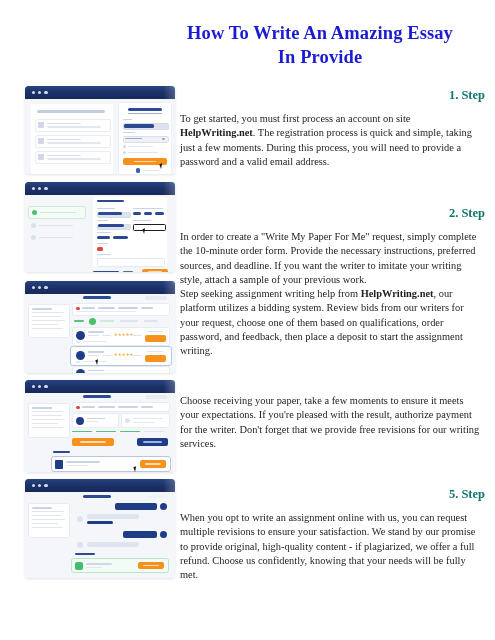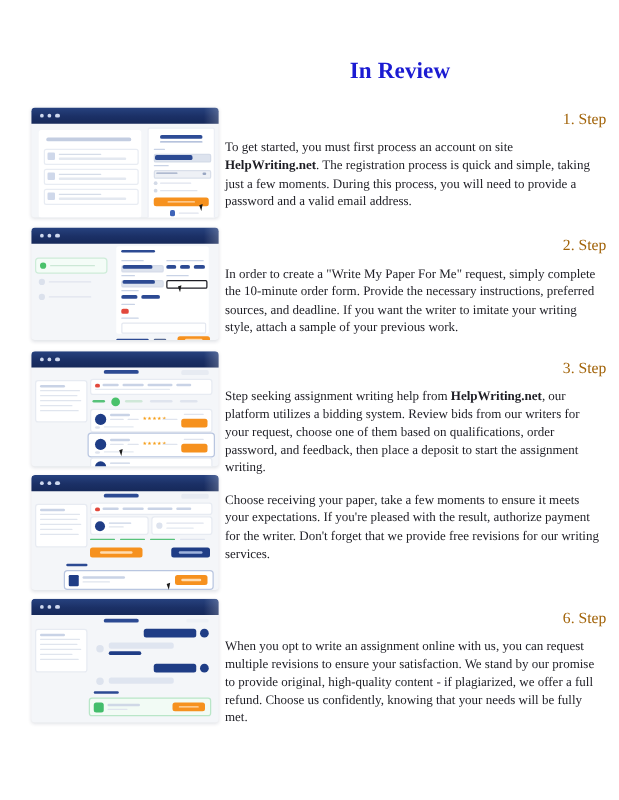--- a/index.html
+++ b/index.html
@@ -38,38 +38,38 @@
     left: 180px;
     top: 88px;
     width: 305px;
   }
   .step-block {
     position: relative;
   }
   .step-heading {
     text-align: right;
     font-family: "Liberation Serif", serif;
-    font-weight: normal;
+    font-weight: bold;
     font-size: 12.5px;
-    color: #a16207;
+    color: #0f766e;
     margin: 0 0 9px 0;
   }
   .step-body {
     font-family: "Liberation Serif", serif;
     font-size: 10.4px;
     line-height: 1.38;
     color: #1d1d24;
     margin: 0;
     text-align: left;
   }
   .step-body b { font-weight: bold; }
 
   
   #step-1 { position: absolute; top: 0px;   left: 0; width: 305px; }
-  #step-2 { position: absolute; top: 101px; left: 0; width: 305px; }
+  #step-2 { position: absolute; top: 118px; left: 0; width: 305px; }
   #step-3 { position: absolute; top: 199px; left: 0; width: 305px; }
   #step-4 { position: absolute; top: 306px; left: 0; width: 305px; }
   #step-5 { position: absolute; top: 399px; left: 0; width: 305px; }
 
   
   .shot {
     position: absolute;
     left: 25px;
     width: 150px;
     background: #f4f6f9;
@@ -134,47 +134,46 @@
   .green-card { background:#f2fbf5; border:0.6px solid #b9e6c8; border-radius:2.5px; }
   .green-circle { background:#4ac26b; border-radius:50%; }
   .green-panel { background:#f4fcf7; border:0.6px solid #cdecd8; border-radius:3px; }
 
   .stars { color:#f6a01e; font-size:4px; letter-spacing:0.3px; }
 </style>
 </head>
 <body>
 
 <div class="page-title">
-  <br>
-  <span>In Review</span>
+  <span>How To Write An Amazing Essay</span><br>
+  <span>In Provide</span>
 </div>
 
 <div class="steps">
 
   <div class="step-block" id="step-1">
     <div class="step-heading">1. Step</div>
     <p class="step-body"><span>To get started, you must first process an account on site </span><b>HelpWriting.net</b><span>. The registration process is quick and simple, taking just a few moments. During this process, you will need to provide a password and a valid email address.</span></p>
   </div>
 
   <div class="step-block" id="step-2">
     <div class="step-heading">2. Step</div>
     <p class="step-body"><span>In order to create a "Write My Paper For Me" request, simply complete the 10-minute order form. Provide the necessary instructions, preferred sources, and deadline. If you want the writer to imitate your writing style, attach a sample of your previous work.</span><b></b><span></span></p>
   </div>
 
   <div class="step-block" id="step-3">
-    <div class="step-heading">3. Step</div>
     <p class="step-body"><span>Step seeking assignment writing help from </span><b>HelpWriting.net</b><span>, our platform utilizes a bidding system. Review bids from our writers for your request, choose one of them based on qualifications, order password, and feedback, then place a deposit to start the assignment writing.</span></p>
   </div>
 
   <div class="step-block" id="step-4">
     <p class="step-body"><span>Choose receiving your paper, take a few moments to ensure it meets your expectations. If you're pleased with the result, authorize payment for the writer. Don't forget that we provide free revisions for our writing services.</span><b></b><span></span></p>
   </div>
 
   <div class="step-block" id="step-5">
-    <div class="step-heading">6. Step</div>
+    <div class="step-heading">5. Step</div>
     <p class="step-body"><span>When you opt to write an assignment online with us, you can request multiple revisions to ensure your satisfaction. We stand by our promise to provide original, high-quality content - if plagiarized, we offer a full refund. Choose us confidently, knowing that your needs will be fully met.</span><b></b><span></span></p>
   </div>
 
 </div>
 
 <div class="shot" id="shot-1">
   <div class="titlebar">
     <span class="dot"></span>
     <span class="dot"></span>
     <span class="dot"></span>

